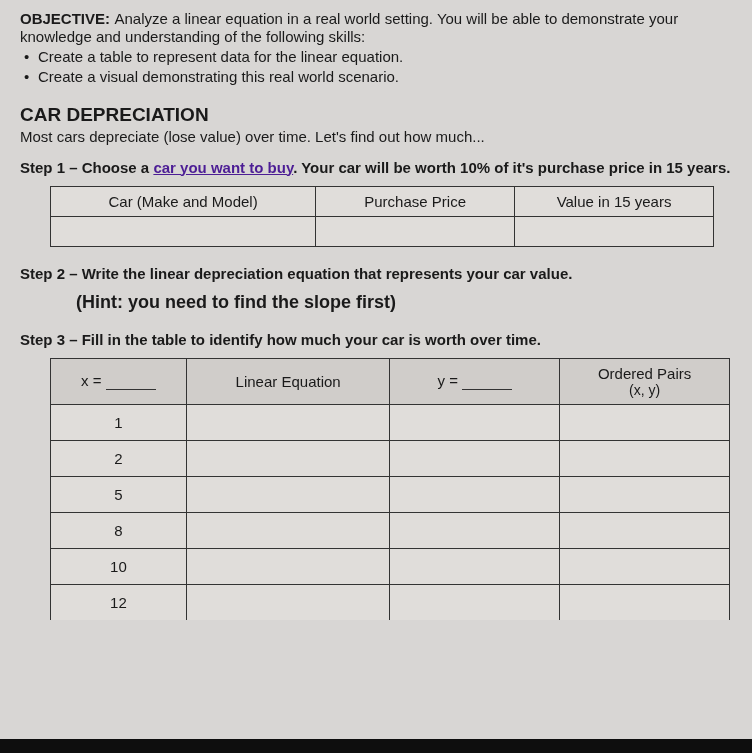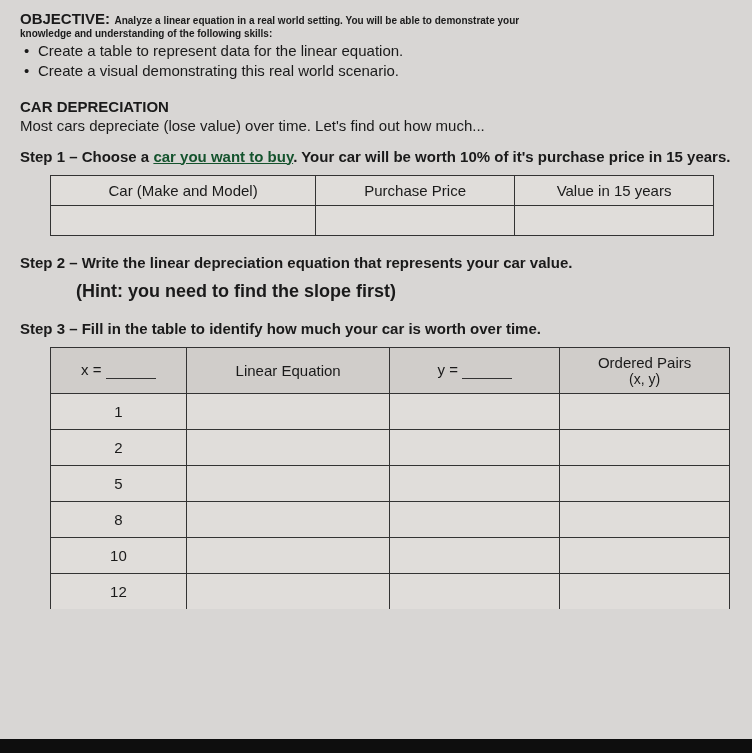--- a/index.html
+++ b/index.html
@@ -20,58 +20,58 @@
       margin-bottom: 14px;
     }
     .objective-label {
       font-weight: bold;
       font-size: 15px;
     }
     .objective-text {
       font-size: 15px;
     }
     .bold-line {
-      font-weight: bold;
-      font-size: 10px;
+      font-weight: normal;
+      font-size: 15px;
     }
     ul {
       list-style: none;
       margin-top: 2px;
     }
     ul li {
       font-size: 15px;
       line-height: 1.35;
       padding-left: 18px;
       position: relative;
     }
     ul li:before {
       content: "•";
       position: absolute;
       left: 4px;
       font-size: 15px;
     }
     .section-title {
       font-weight: bold;
-      font-size: 15px;
+      font-size: 19px;
       margin-top: 16px;
       margin-bottom: 2px;
     }
     .section-desc {
       font-size: 15px;
       margin-bottom: 14px;
     }
     .step-line {
       font-size: 15px;
       margin-bottom: 10px;
     }
     .step-line .bold {
       font-weight: bold;
     }
     .link {
-      color: #14532d;
+      color: #4c1d95;
       text-decoration: underline;
       font-weight: bold;
     }
     .hint {
       font-size: 18px;
       font-weight: bold;
       margin-left: 56px;
       margin-bottom: 18px;
     }
     table {

